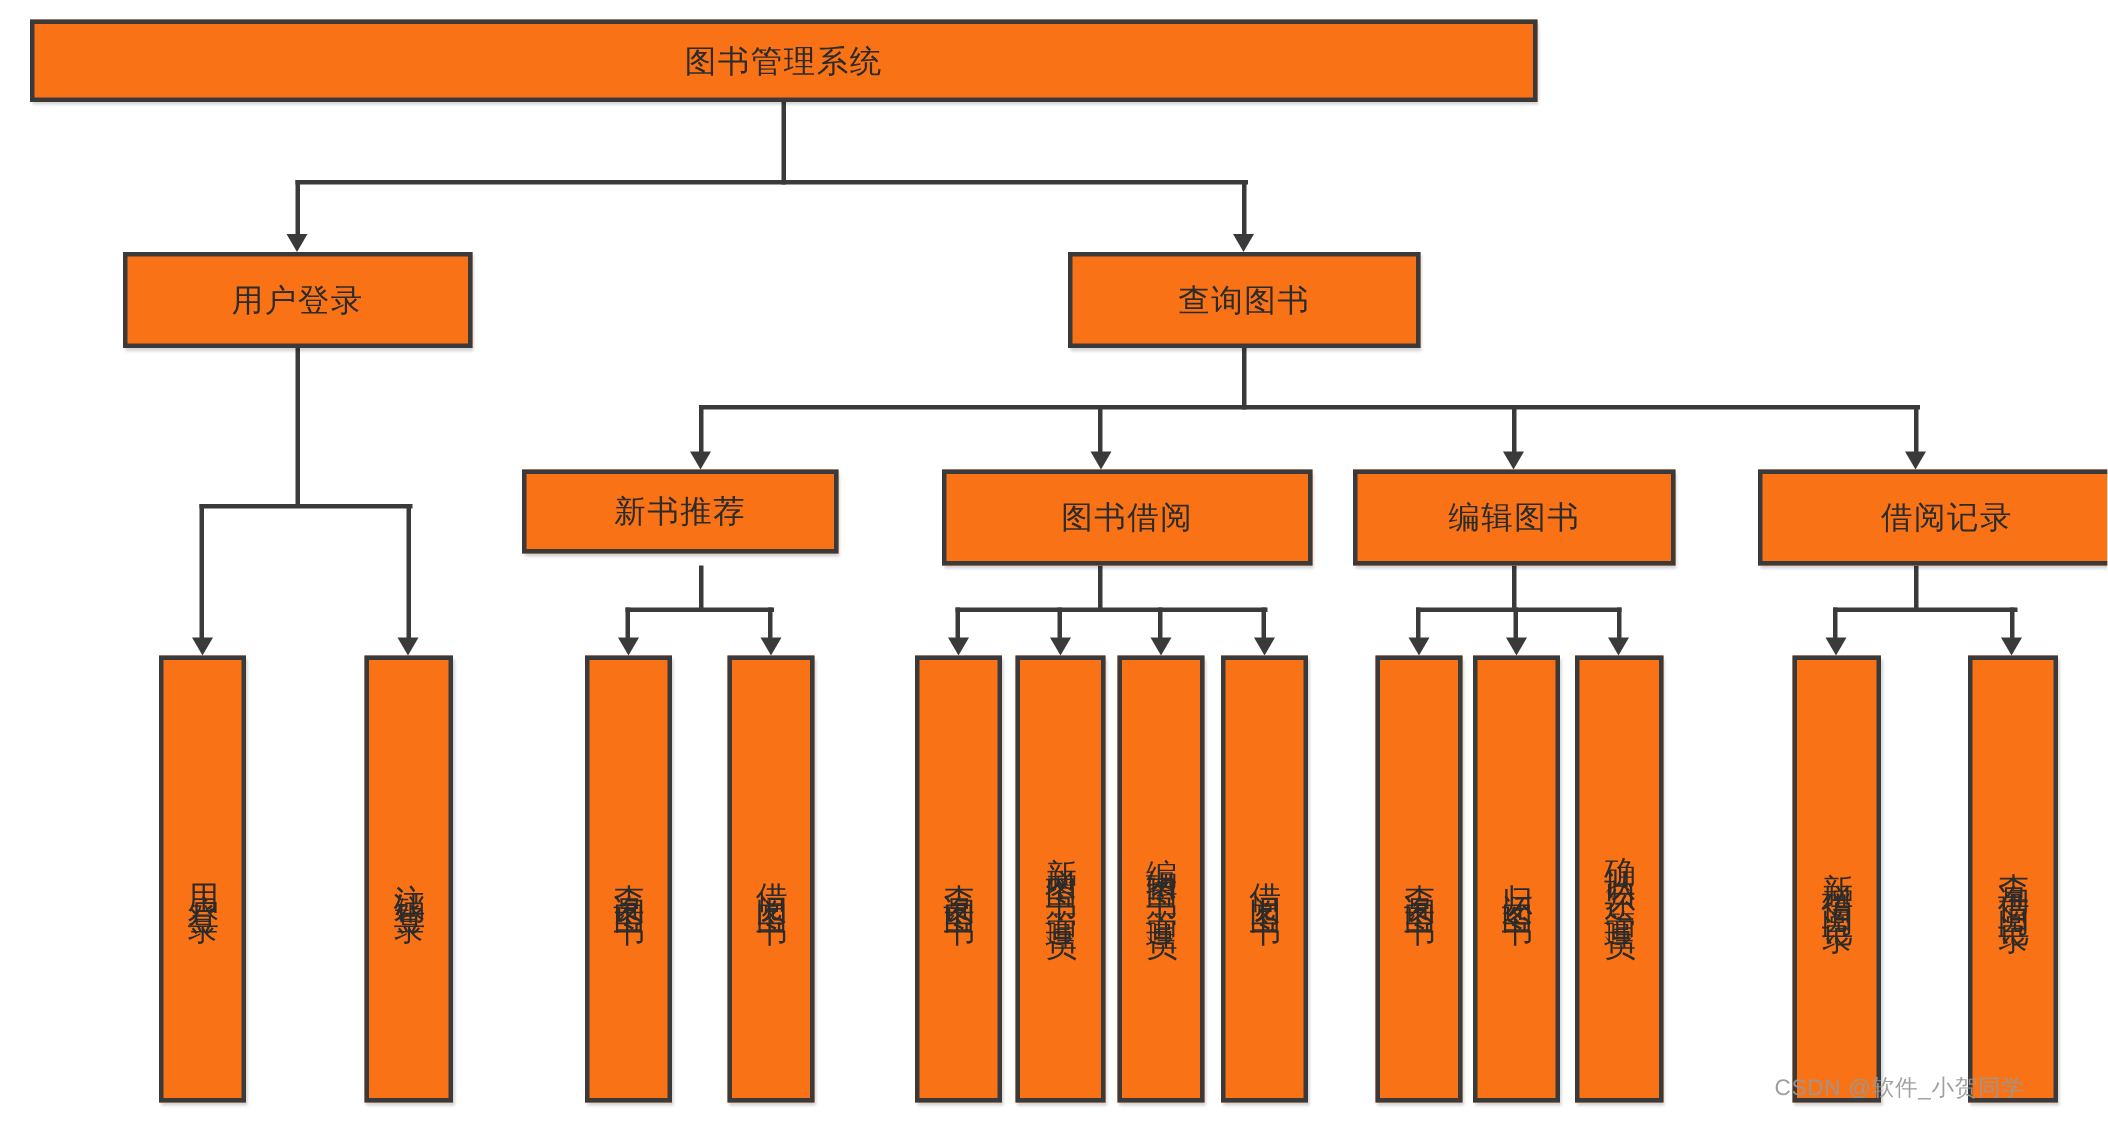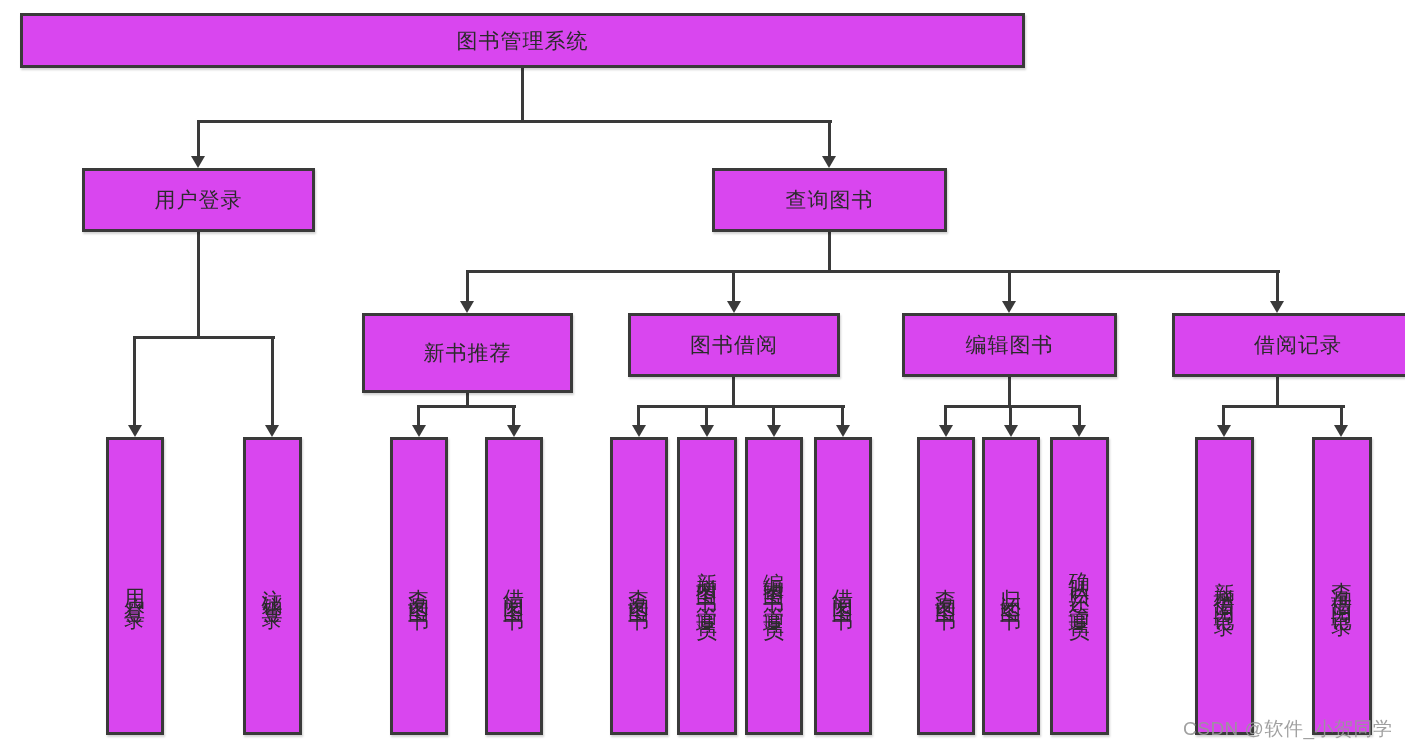--- a/index.html
+++ b/index.html
@@ -7,21 +7,21 @@
     position: relative;
     width: 1405px;
     height: 747px;
     background: #ffffff;
     font-family: "Liberation Sans", sans-serif;
     overflow: hidden;
   }
   .hbox, .vbox {
     position: absolute;
     box-sizing: border-box;
-    background: #d946ef;
+    background: #f97316;
     border: 3px solid #3a3a3a;
     display: flex;
     align-items: center;
     justify-content: center;
     color: #2b2b2b;
     box-shadow: 1px 2px 2px rgba(0,0,0,0.18);
     z-index: 2;
   }
   .hbox { font-size: 21px; letter-spacing: 1px; }
   .vbox { z-index: 2; }
@@ -43,21 +43,21 @@
     width: 0; height: 0;
     border-left: 7px solid transparent;
     border-right: 7px solid transparent;
     border-top: 12px solid #3a3a3a;
     z-index: 1;
   }
   .watermark {
     position: absolute;
     left: 1183px;
     top: 716px;
-    font-size: 19px;
+    font-size: 15px;
     color: rgba(152,152,152,0.92);
     letter-spacing: 0.5px;
     z-index: 6;
     white-space: nowrap;
   }
 </style>
 </head>
 <body>
 
 <div id="stage">
@@ -67,25 +67,25 @@
   </div>
 
   <div class="hbox" style="left:82px; top:168px; width:233px; height:64px;">
     <span>用户登录</span>
   </div>
 
   <div class="hbox" style="left:712px; top:168px; width:235px; height:64px;">
     <span>查询图书</span>
   </div>
 
-  <div class="hbox" style="left:362px; top:313px; width:211px; height:80px;">
+  <div class="hbox" style="left:348px; top:313px; width:211px; height:56px;">
     <span>新书推荐</span>
   </div>
 
-  <div class="hbox" style="left:628px; top:313px; width:212px; height:64px;">
+  <div class="hbox" style="left:628px; top:313px; width:247px; height:64px;">
     <span>图书借阅</span>
   </div>
 
   <div class="hbox" style="left:902px; top:313px; width:215px; height:64px;">
     <span>编辑图书</span>
   </div>
 
   <div class="hbox" style="left:1172px; top:313px; width:252px; height:64px;">
     <span>借阅记录</span>
   </div>

